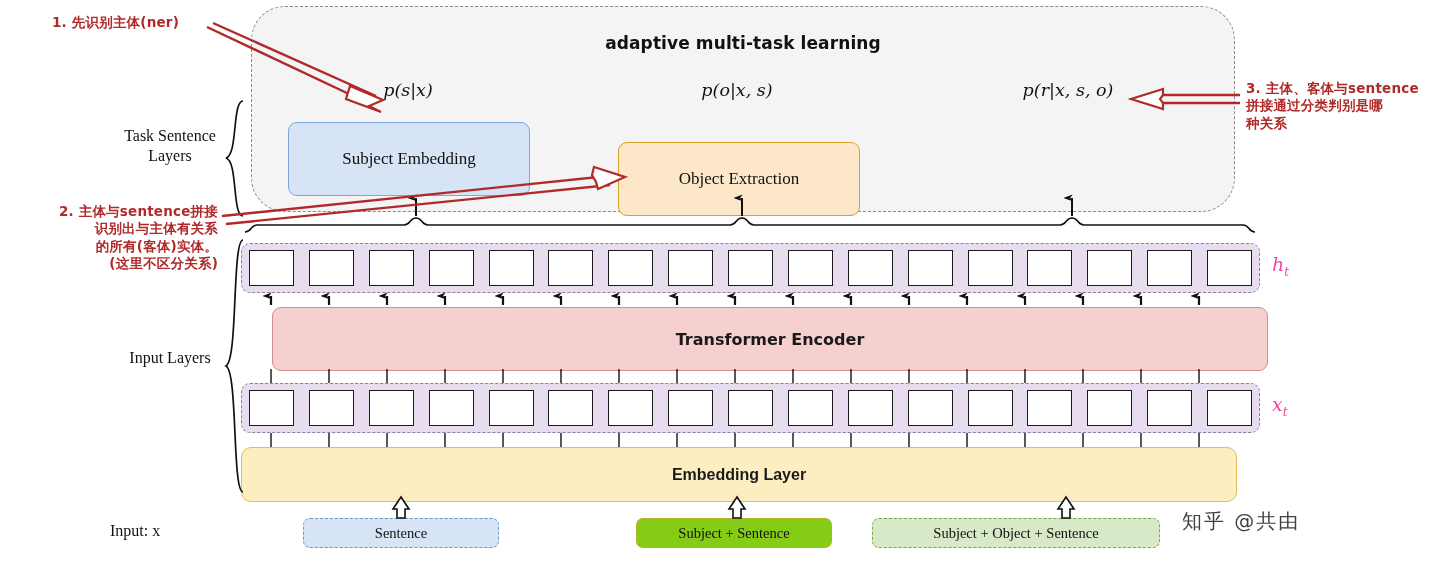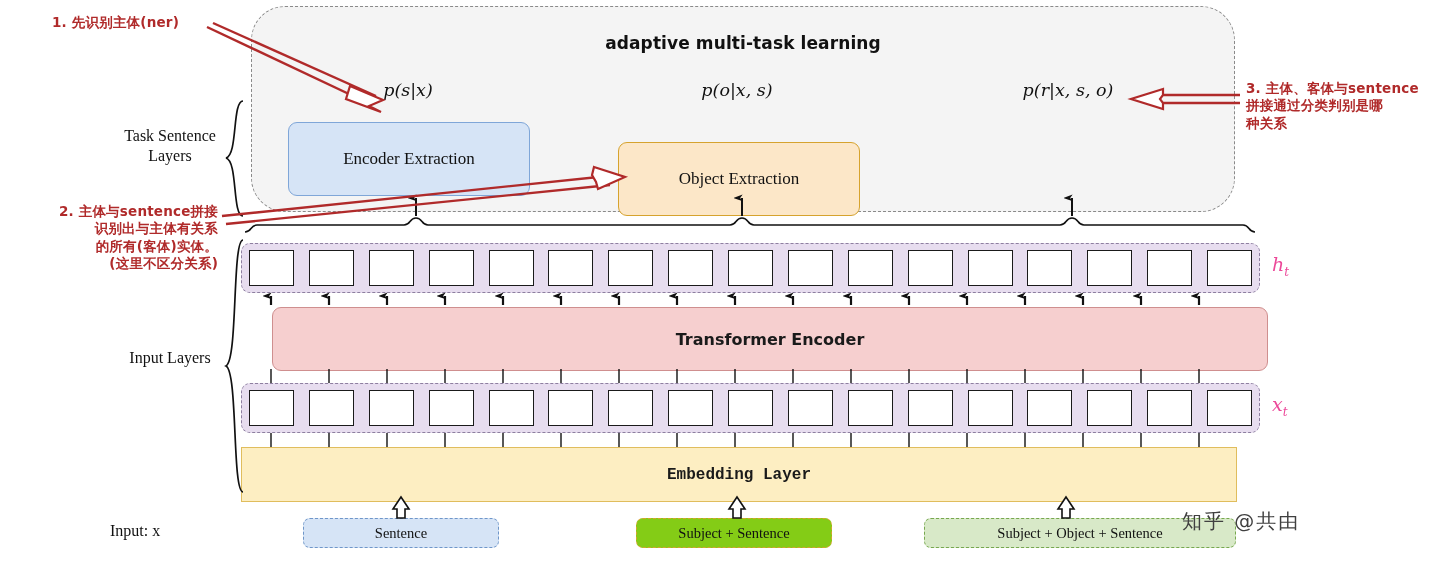--- a/index.html
+++ b/index.html
@@ -92,35 +92,35 @@
   
   #encoder{
     position:absolute;left:241px;top:307px;width:994px;height:62px;
     background:#f6cfcf;border:1.4px solid #cf8f8f;border-radius:9px;
     display:flex;align-items:center;justify-content:center;
     font-family:"DejaVu Sans", sans-serif;font-weight:700;font-size:16px;color:#1a1a1a;margin-left:31px;
   }
   
   #embedding{
     position:absolute;left:241px;top:447px;width:994px;height:53px;
-    background:#fdeec2;border:1.4px solid #e0bd5d;border-radius:0;
+    background:#fdeec2;border:1.4px solid #e0bd5d;border-radius:10px;
     display:flex;align-items:center;justify-content:center;
-    font-family:Liberation Mono, monospace;font-weight:700;font-size:16px;color:#1a1a1a;
+    font-family:Liberation Sans, sans-serif;font-weight:700;font-size:16px;color:#1a1a1a;
   }
 
   
   .inbox{
     position:absolute;top:518px;height:30px;border-radius:7px;
     border-width:1.6px;border-style:dashed;box-sizing:border-box;
     display:flex;align-items:center;justify-content:center;
     font-family:"Liberation Serif", serif;font-size:14.5px;color:#111;
   }
   #in-sentence{left:303px;width:196px;background:#d6e4f6;border-color:#6f96c9;}
   #in-subject{left:636px;width:196px;background:#fce7c8;border-color:#d6a32e;}
-  #in-subobj{left:924px;width:312px;background:#d8e9c8;border-color:#77a84f;}
+  #in-subobj{left:872px;width:288px;background:#d8e9c8;border-color:#77a84f;}
 
   
   #watermark{
     position:absolute;left:1182px;top:508px;
     font-family:"DejaVu Sans", sans-serif;font-size:20px;color:#404040;
     letter-spacing:2px;white-space:nowrap;
   }
 
   svg.ovl{position:absolute;left:0;top:0;width:1440px;height:578px;pointer-events:none;}
 </style>
@@ -130,21 +130,21 @@
 <div class="stage">
 
   <div class="mtl-box">
     <div class="mtl-title">adaptive multi-task learning</div>
   </div>
 
   <div class="plabel" id="p1">p(s|x)</div>
   <div class="plabel" id="p2">p(o|x, s)</div>
   <div class="plabel" id="p3">p(r|x, s, o)</div>
 
-  <div class="task" id="task-subject" style="background: rgb(214, 228, 246); border-color: rgb(127, 166, 216);">Encoder Extraction</div>
+  <div class="task" id="task-subject" style="background: rgb(214, 228, 246); border-color: rgb(127, 166, 216);">Subject Embedding</div>
   <div class="task" id="task-object" style="background: rgb(252, 231, 200); border-color: rgb(214, 163, 46);">Object Extraction</div>
 
   <div class="sidelabel" id="lbl-task">Task Sentence
 Layers</div>
   <div class="sidelabel" id="lbl-shared">Input
 Layers</div>
   <div class="sidelabel" id="lbl-input">Input: x</div>
 
   <div class="vec-row" id="row-ht">
       <div class="cell"></div>

